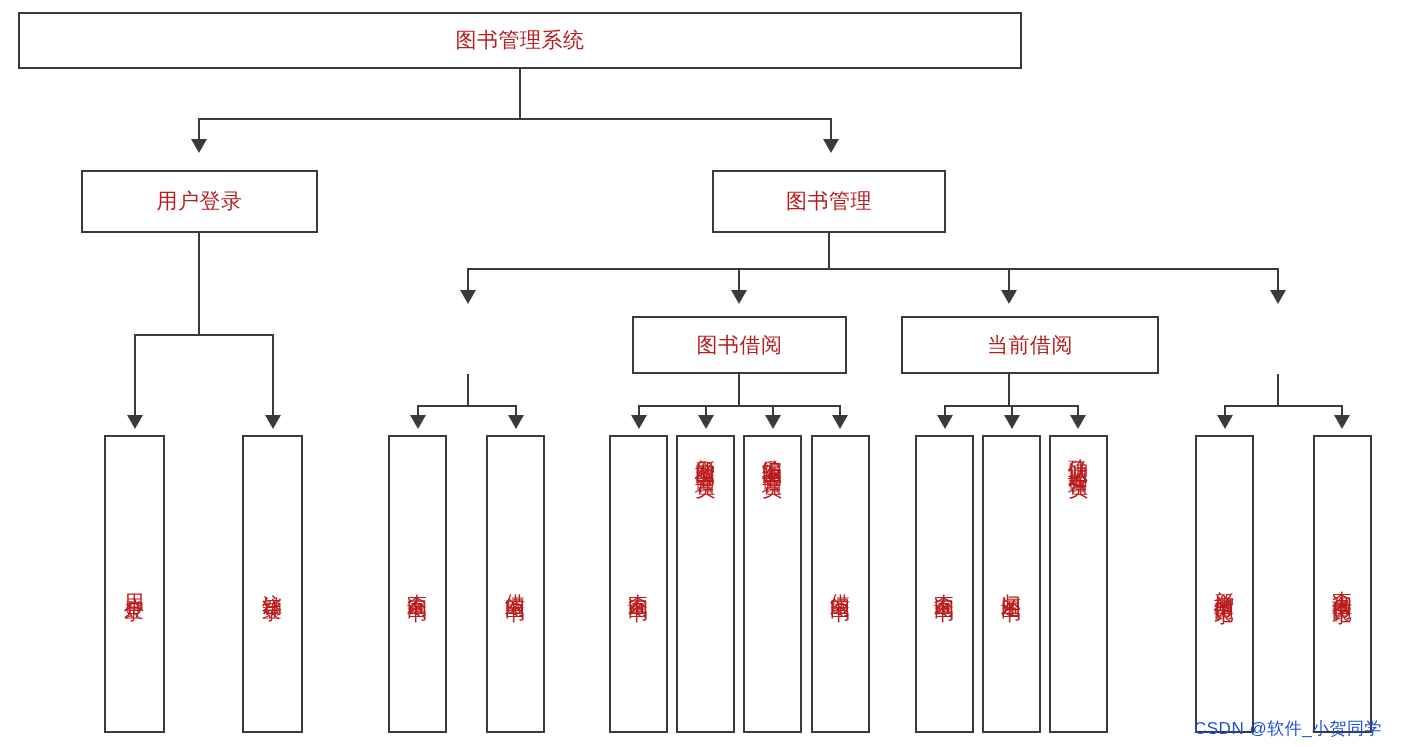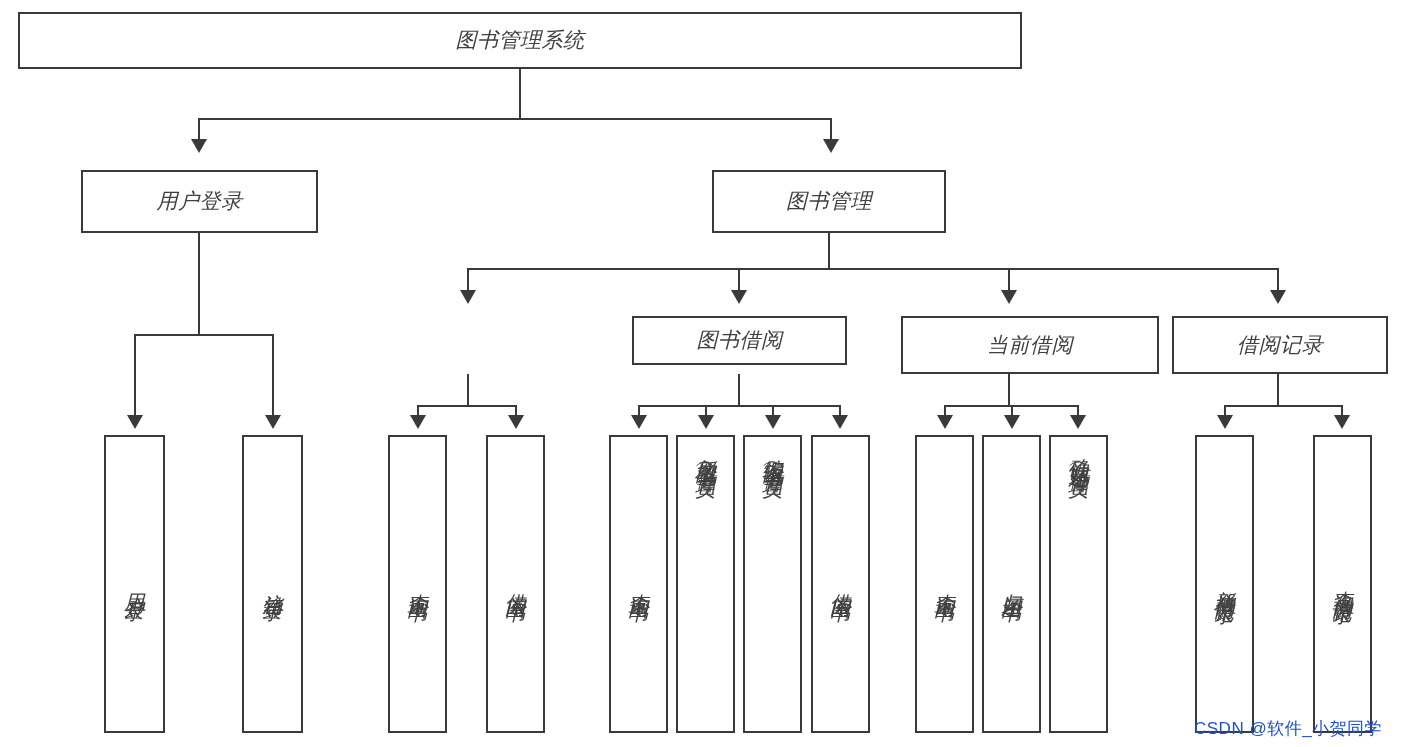--- a/index.html
+++ b/index.html
@@ -18,22 +18,21 @@
     overflow: hidden;
   }
   .node {
     position: absolute;
     box-sizing: border-box;
     background: #ffffff;
     border: 2px solid #3a3a3a;
     display: flex;
     align-items: center;
     justify-content: center;
-    color: #404040;
-    font-style: italic;
+    color: #b91c1c;
   }
   .node-label {
     font-size: 21px;
     line-height: 1.15;
     letter-spacing: 0.5px;
     white-space: nowrap;
   }
   
   .node.vertical {
     align-items: flex-start;
@@ -118,28 +117,25 @@
 
   <div class="vline" style="left:738px; top:268px; width:2px; height:24px;"></div>
   <div class="arrow" style="left:731px; top:290px;"></div>
 
   <div class="vline" style="left:1008px; top:268px; width:2px; height:24px;"></div>
   <div class="arrow" style="left:1001px; top:290px;"></div>
 
   <div class="vline" style="left:1277px; top:268px; width:2px; height:24px;"></div>
   <div class="arrow" style="left:1270px; top:290px;"></div>
 
-  <div class="node" style="left:632px; top:316px; width:215px; height:49px;">
+  <div class="node" style="left:632px; top:316px; width:215px; height:58px;">
     <span class="node-label">图书借阅</span>
   </div>
   <div class="node" style="left:901px; top:316px; width:258px; height:58px;">
     <span class="node-label">当前借阅</span>
-  </div>
-  <div class="node" style="left:1172px; top:316px; width:216px; height:58px;">
-    <span class="node-label">借阅记录</span>
   </div>
 
   <div class="vline" style="left:467px; top:374px; width:2px; height:32px;"></div>
   <div class="hline" style="left:417px; top:405px; width:100px; height:2px;"></div>
   <div class="vline" style="left:417px; top:405px; width:2px; height:12px;"></div>
   <div class="arrow" style="left:410px; top:415px;"></div>
   <div class="vline" style="left:515px; top:405px; width:2px; height:12px;"></div>
   <div class="arrow" style="left:508px; top:415px;"></div>
 
   <div class="vline" style="left:738px; top:374px; width:2px; height:32px;"></div>

